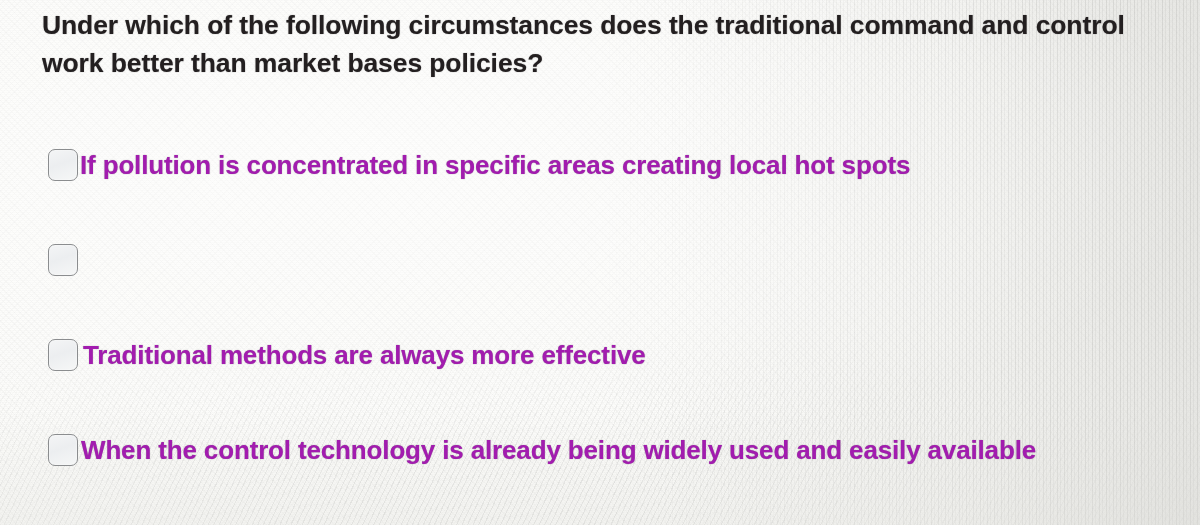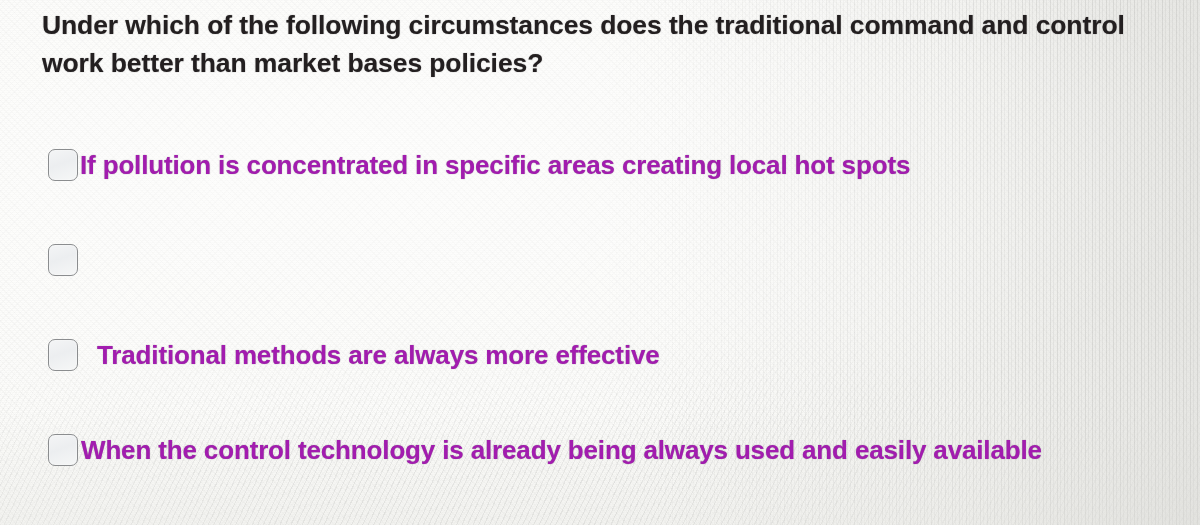--- a/index.html
+++ b/index.html
@@ -174,21 +174,21 @@
     line-height: 32px;
     font-weight: 600;
     color: #a21caf;
     white-space: nowrap;
     letter-spacing: -0.15px;
     text-shadow: 0 0 1.1px rgba(62,60,60,0.5);
   }
 
   .option-row[data-index="0"] .option-label { margin-left: 2px; }
   .option-row[data-index="1"] .option-label { margin-left: 7px; }
-  .option-row[data-index="2"] .option-label { margin-left: 19px; }
+  .option-row[data-index="2"] .option-label { margin-left: 5px; }
   .option-row[data-index="3"] .option-label { margin-left: 3px; }
 </style>
 </head>
 <body>
 
 <div class="photo-surface">
 
   <div class="tex-weave"></div>
   <div class="tex-grain"></div>
   <div class="tex-moire-d"></div>
@@ -210,18 +210,18 @@
         <span class="checkbox"></span>
       </div>
 
       <div class="option-row" data-index="2">
         <span class="checkbox"></span>
         <span class="option-label">Traditional methods are always more effective</span>
       </div>
 
       <div class="option-row" data-index="3">
         <span class="checkbox"></span>
-        <span class="option-label">When the control technology is already being always used and easily available</span>
+        <span class="option-label">When the control technology is already being widely used and easily available</span>
       </div>
 
     </div>
   </div>
 </div>
 
 </body></html>

